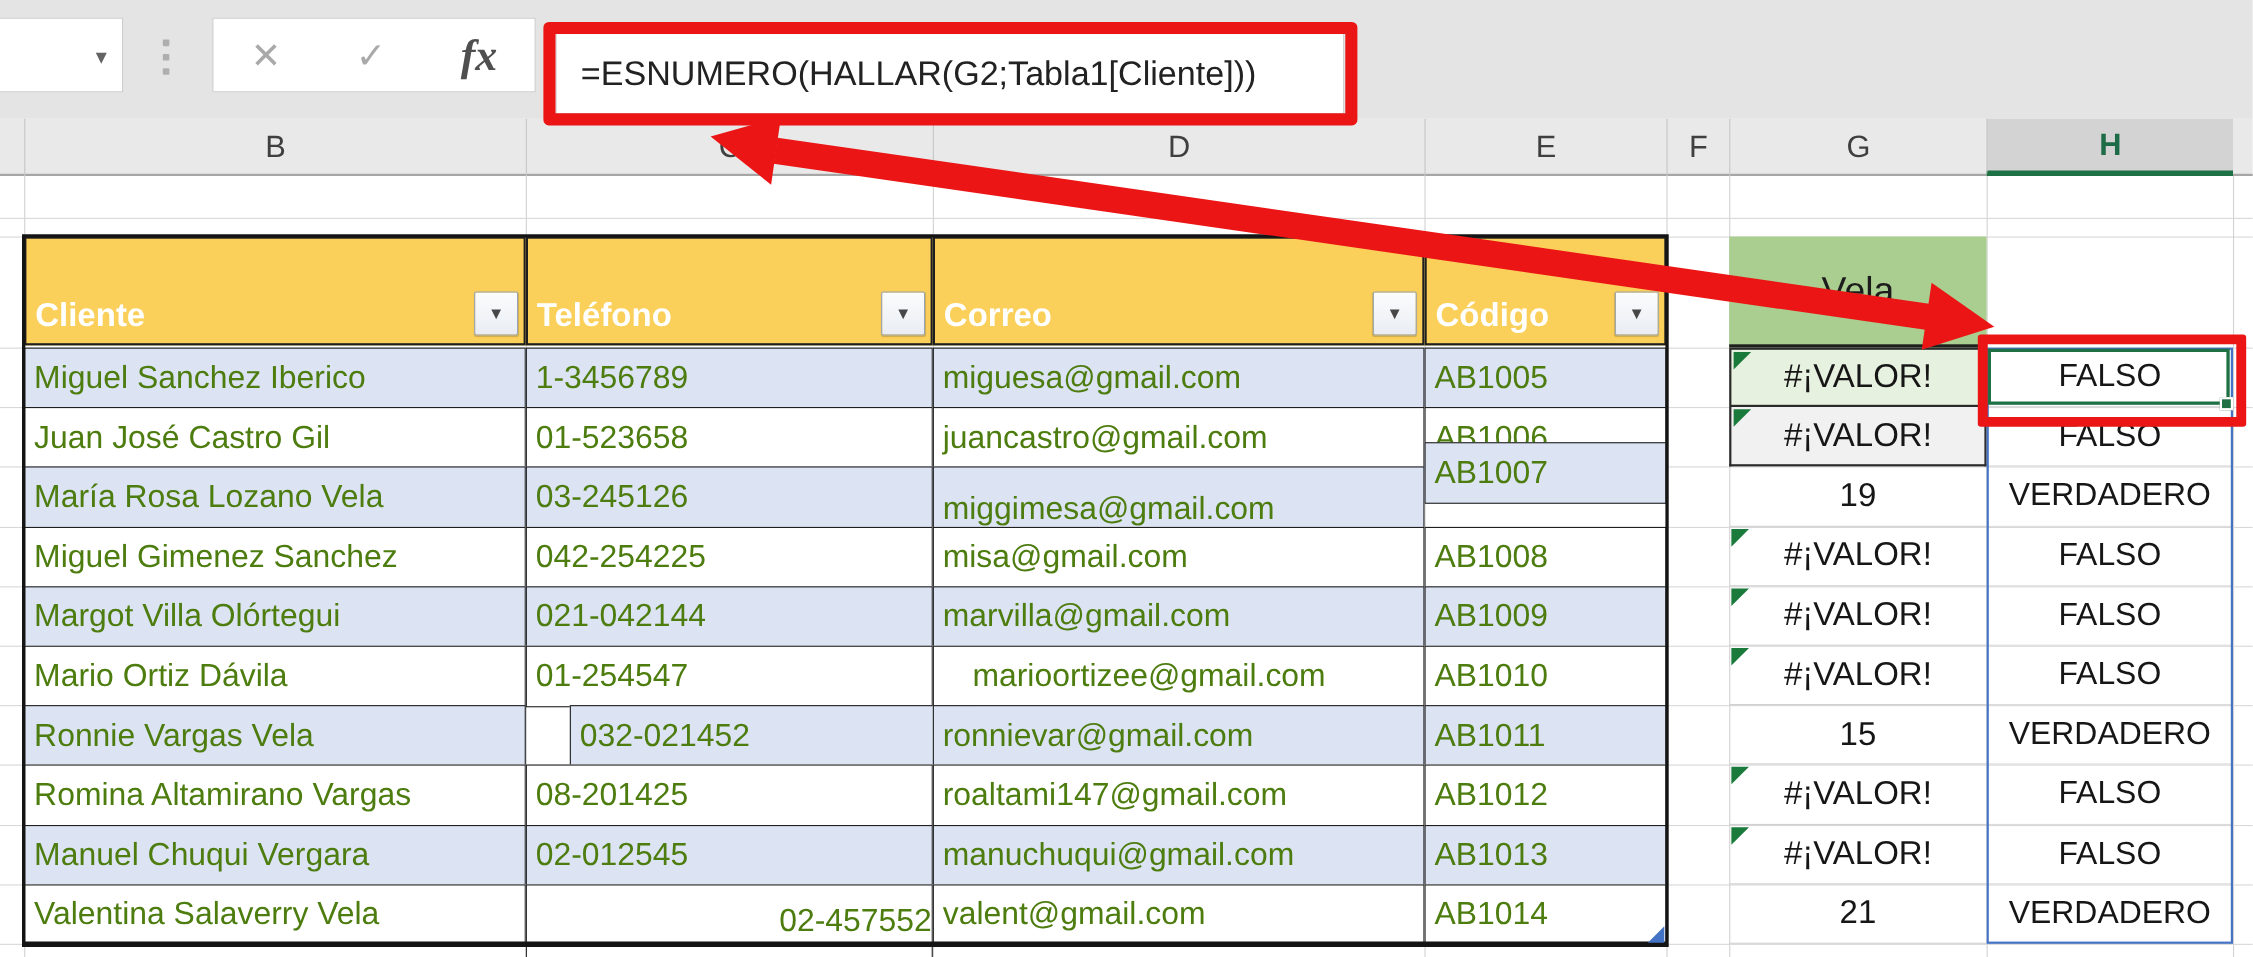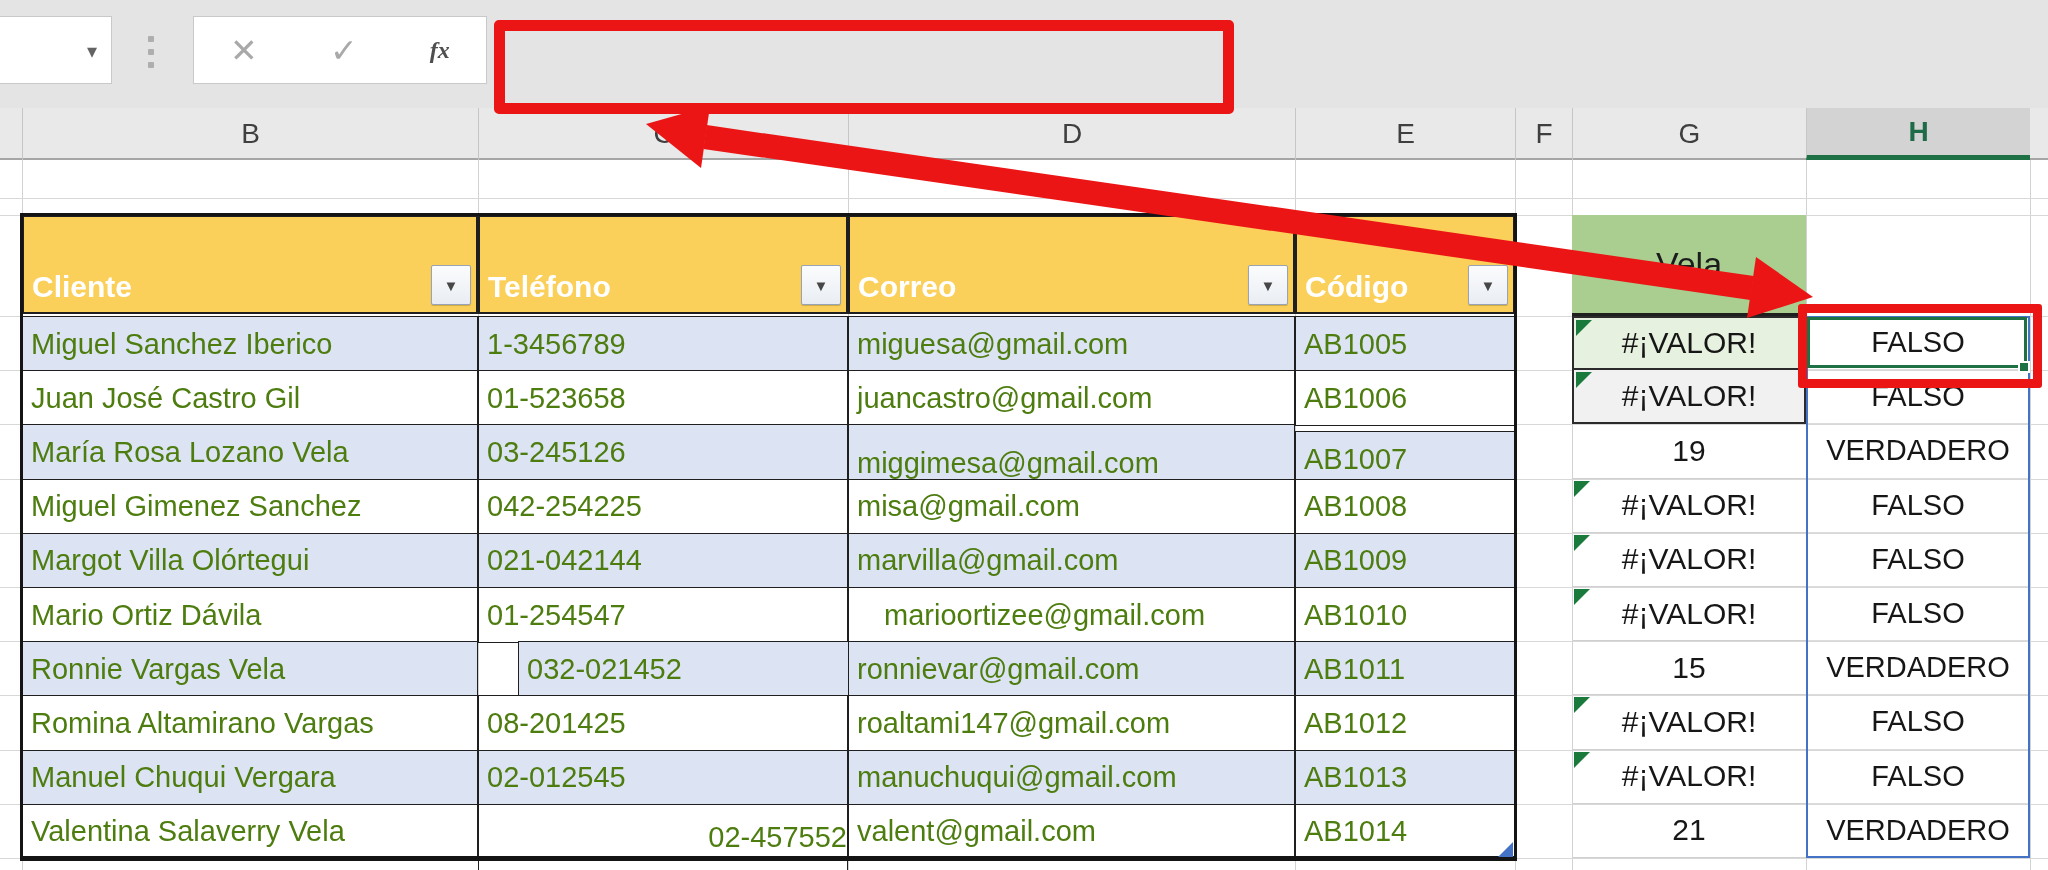--- a/index.html
+++ b/index.html
@@ -9,21 +9,21 @@
 
   
   #topbar{left:0;top:0;width:2048px;height:108px;background:#e4e4e4}
   #name-box{left:-26px;top:16px;width:138px;height:68px;background:#fff;border:1px solid #c9c9c9}
   #name-caret{right:14px;top:22px;font-size:20px;color:#636363}
   .dot{width:6px;height:6px;background:#aeaeae;border-radius:1px}
   #dots{left:148px;top:36px;display:flex;flex-direction:column;gap:7px}
   #fxbox{left:193px;top:16px;width:294px;height:68px;background:#fff;border:1px solid #c9c9c9;
          display:flex;align-items:center;justify-content:space-around}
   .fb-ic{font-size:33px;color:#a9a9a9;line-height:1}
-  #fx-glyph{font-family:"Liberation Serif",serif;font-style:italic;font-weight:bold;font-size:24px;color:#4f4f4f}
+  #fx-glyph{font-family:"Liberation Serif",serif;font-style:italic;font-weight:bold;font-size:40px;color:#4f4f4f}
   #formula-field{left:505px;top:30px;width:717px;height:74px;background:#fff;border:1px solid #cccccc;
                  display:flex;align-items:center}
   #formula-text{padding-left:22px;font-size:31px;color:#222;white-space:nowrap}
   #red-box-formula{left:494px;top:20px;width:740px;height:94px;border:11px solid #ec1515;border-radius:5px;z-index:8}
 
   
   #letters-row{left:0;top:108px;width:2048px;height:52px;background:#e9e9e9;border-bottom:2px solid #a6a6a6;z-index:2}
   .letter-cell{top:0;height:52px;display:flex;align-items:center;justify-content:center;
                font-size:28px;color:#3f3f3f;border-left:1px solid #c6c6c6}
   .letter-cell.sel{background:#d3d3d3;color:#1e6b47;border-bottom:5px solid #1e7145;font-weight:bold}
@@ -65,20 +65,23 @@
   </div>
   <div id="dots" class="abs">
     <div class="dot"></div>
       <div class="dot"></div>
       <div class="dot"></div>
   </div>
   <div id="fxbox" class="abs">
     <span class="fb-ic">✕</span>
     <span class="fb-ic">✓</span>
     <span id="fx-glyph">fx</span>
+  </div>
+  <div id="formula-field" class="abs">
+    <span id="formula-text">=ESNUMERO(HALLAR(G2;Tabla1[Cliente]))</span>
   </div>
 </div>
 <div id="red-box-formula" class="abs"></div>
 
 <div id="letters-row" class="abs">
     <div class="letter-cell" style="left: 22px; width: 456px; position: absolute; box-sizing: border-box;">B</div>
     <div class="letter-cell" style="left: 478px; width: 370px; position: absolute; box-sizing: border-box;">C</div>
     <div class="letter-cell" style="left: 848px; width: 447px; position: absolute; box-sizing: border-box;">D</div>
     <div class="letter-cell" style="left: 1295px; width: 220px; position: absolute; box-sizing: border-box;">E</div>
     <div class="letter-cell" style="left: 1515px; width: 57px; position: absolute; box-sizing: border-box;">F</div>
@@ -167,21 +170,21 @@
     <div class="hcell" style="left: 1806px; top: 370.2px; width: 224px; height: 54.2px; position: absolute; box-sizing: border-box;">FALSO</div>
     <div class="tcell" style="left: 22px; top: 424.4px; width: 456px; height: 56.2px; background: rgb(220, 227, 243); border-width: 1.5px; position: absolute; box-sizing: border-box;">
       <span class="txt">María Rosa Lozano Vela</span>
     </div>
     <div class="tcell" style="left: 478px; top: 424.4px; width: 370px; height: 56.2px; background: rgb(220, 227, 243); border-width: 1.5px; position: absolute; box-sizing: border-box;">
       <span class="txt">03-245126</span>
     </div>
     <div class="tcell" style="left: 848px; top: 424.4px; width: 447px; height: 56.2px; background: rgb(220, 227, 243); border-width: 1.5px; position: absolute; box-sizing: border-box; align-items: flex-end;">
       <span class="txt">miggimesa@gmail.com</span>
     </div>
-    <div class="tcell" style="left: 1295px; top: 431px; width: 220px; height: 56.2px; background: rgb(220, 227, 243); border-width: 1.5px; position: absolute; box-sizing: border-box; text-align: center;">
+    <div class="tcell" style="left: 1295px; top: 402px; width: 220px; height: 56.2px; background: rgb(220, 227, 243); border-width: 1.5px; position: absolute; box-sizing: border-box; text-align: center;">
       <span class="txt">AB1007</span>
     </div>
     <div class="gcell" style="left: 1572px; top: 424.4px; width: 234px; height: 54.2px; position: absolute; box-sizing: border-box;">19</div>
     <div class="hcell" style="left: 1806px; top: 424.4px; width: 224px; height: 54.2px; position: absolute; box-sizing: border-box;">VERDADERO</div>
     <div class="tcell" style="left: 22px; top: 478.6px; width: 456px; height: 56.2px; background: rgb(255, 255, 255); border-width: 1.5px; position: absolute; box-sizing: border-box;">
       <span class="txt">Miguel Gimenez Sanchez</span>
     </div>
     <div class="tcell" style="left: 478px; top: 478.6px; width: 370px; height: 56.2px; background: rgb(255, 255, 255); border-width: 1.5px; position: absolute; box-sizing: border-box;">
       <span class="txt">042-254225</span>
     </div>

